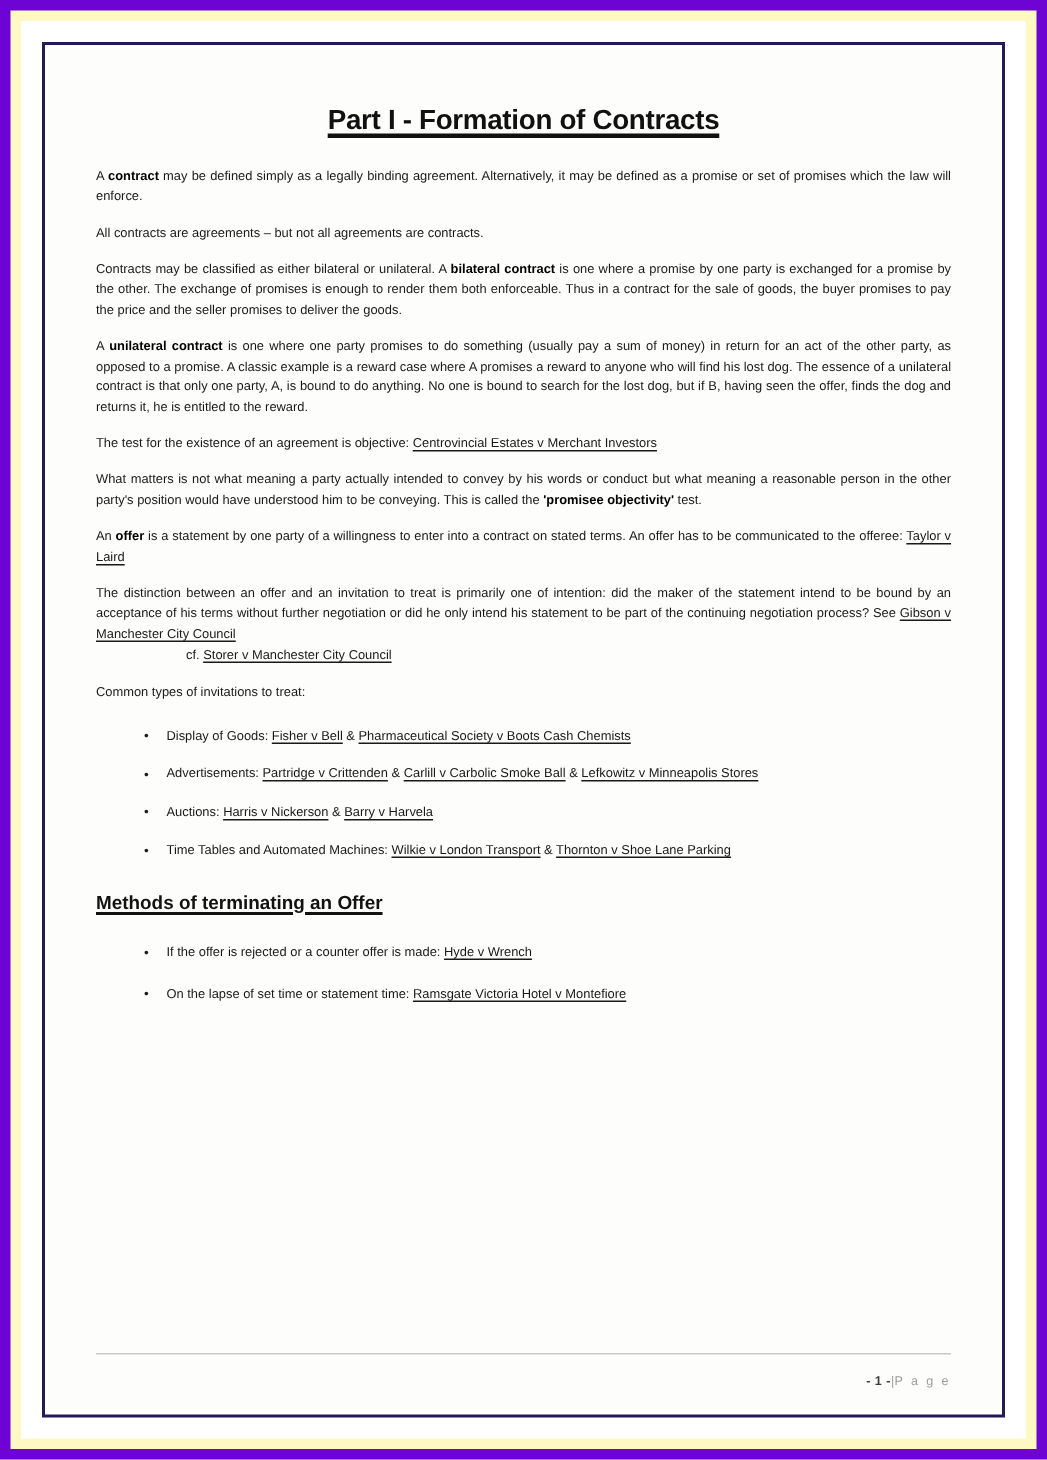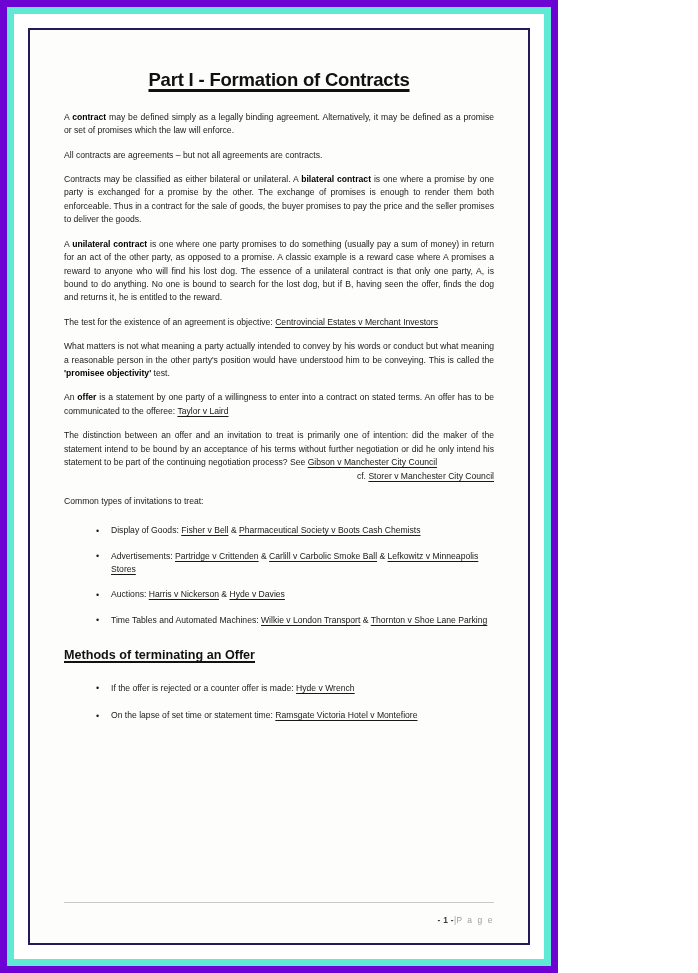--- a/index.html
+++ b/index.html
@@ -12,25 +12,25 @@
     width: 698px;
     height: 973px;
     overflow: hidden;
     font-family: "Liberation Sans", sans-serif;
   }
 
   
   #page-frame {
     position: absolute;
     left: 0; top: 0;
-    width: 558px;
+    width: 698px;
     height: 973px;
     box-sizing: border-box;
     border: 7px solid #6d04d4;
-    background: #5eead4;
+    background: #fef9c3;
   }
   
   #frame-gutter {
     position: absolute;
     left: 7px; top: 7px;
     right: 7px; bottom: 7px;
     background: #ffffff;
     box-sizing: border-box;
     padding: 14px 14px 14px 14px;
   }
@@ -84,21 +84,21 @@
     text-align: justify;
     text-justify: inter-word;
   }
   p.para.noj { text-align: left; }
 
   b, strong { font-weight: bold; color: #000; }
   u.case { text-decoration: underline; text-underline-offset: 1.5px; }
 
   p.cf-line {
     margin: 0 0 11px 0;
-    text-align: right;
+    text-align: left;
     padding-left: 60px;
   }
 
   ul.case-list {
     margin: 16px 0 11px 0;
     padding-left: 47px;
     list-style: none;
   }
   ul.case-list > li {
     position: relative;
@@ -167,21 +167,21 @@
         <p class="cf-line"><span>cf. </span><u class="case">Storer v Manchester City Council</u></p>
 
 
 
 
         <p class="para noj" style="margin-bottom:14px;">Common types of invitations to treat:</p>
 
         <ul class="case-list" id="invitation-list">
             <li><span>Display of Goods: </span><u class="case">Fisher v Bell</u><span> &amp; </span><u class="case">Pharmaceutical Society v Boots Cash Chemists</u></li>
             <li><span>Advertisements: </span><u class="case">Partridge v Crittenden</u><span> &amp; </span><u class="case">Carlill v Carbolic Smoke Ball</u><span> &amp; </span><u class="case">Lefkowitz v Minneapolis Stores</u></li>
-            <li><span>Auctions: </span><u class="case">Harris v Nickerson</u><span> &amp; </span><u class="case">Hyde v Davies</u></li>
+            <li><span>Auctions: </span><u class="case">Harris v Nickerson</u><span> &amp; </span><u class="case">Barry v Harvela</u></li>
             <li><span>Time Tables and Automated Machines: </span><u class="case">Wilkie v London Transport</u><span> &amp; </span><u class="case">Thornton v Shoe Lane Parking</u></li>
           </ul>
 
         <h2 class="section-heading">Methods of terminating an Offer</h2>
 
         <ul class="case-list tight" id="termination-list">
             <li><span>If the offer is rejected or a counter offer is made: </span><u class="case">Hyde v Wrench</u></li>
             <li><span>On the lapse of set time or statement time: </span><u class="case">Ramsgate Victoria Hotel v Montefiore</u></li>
           </ul>
 

